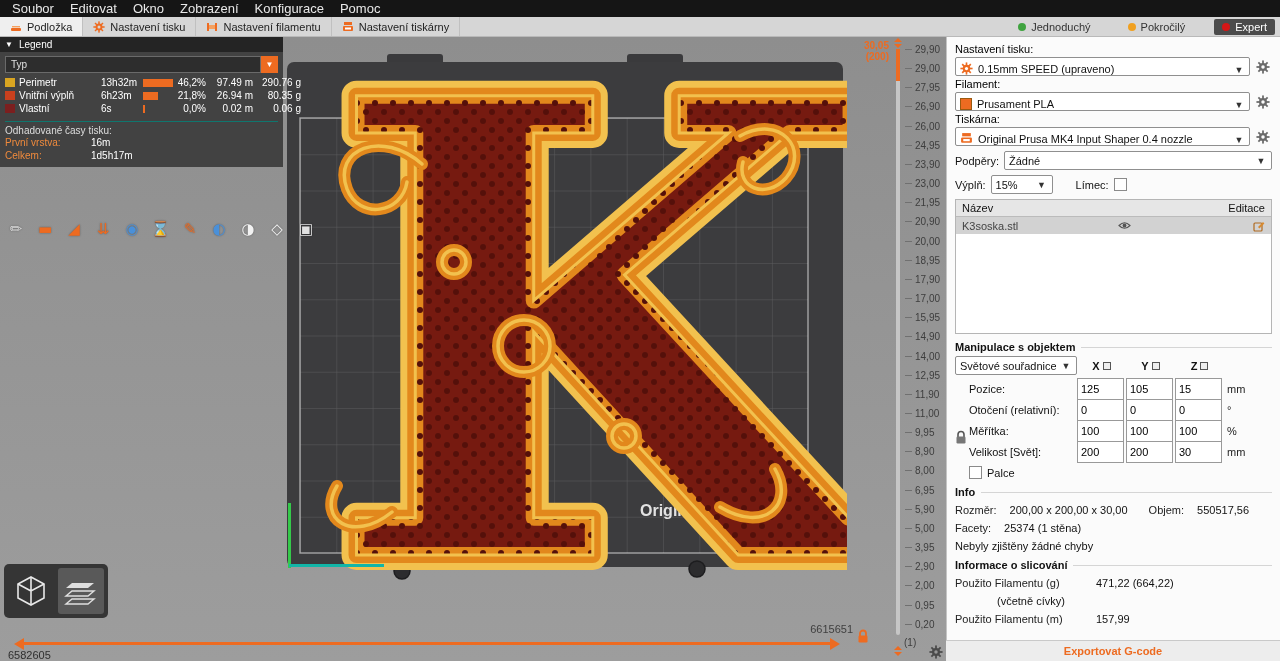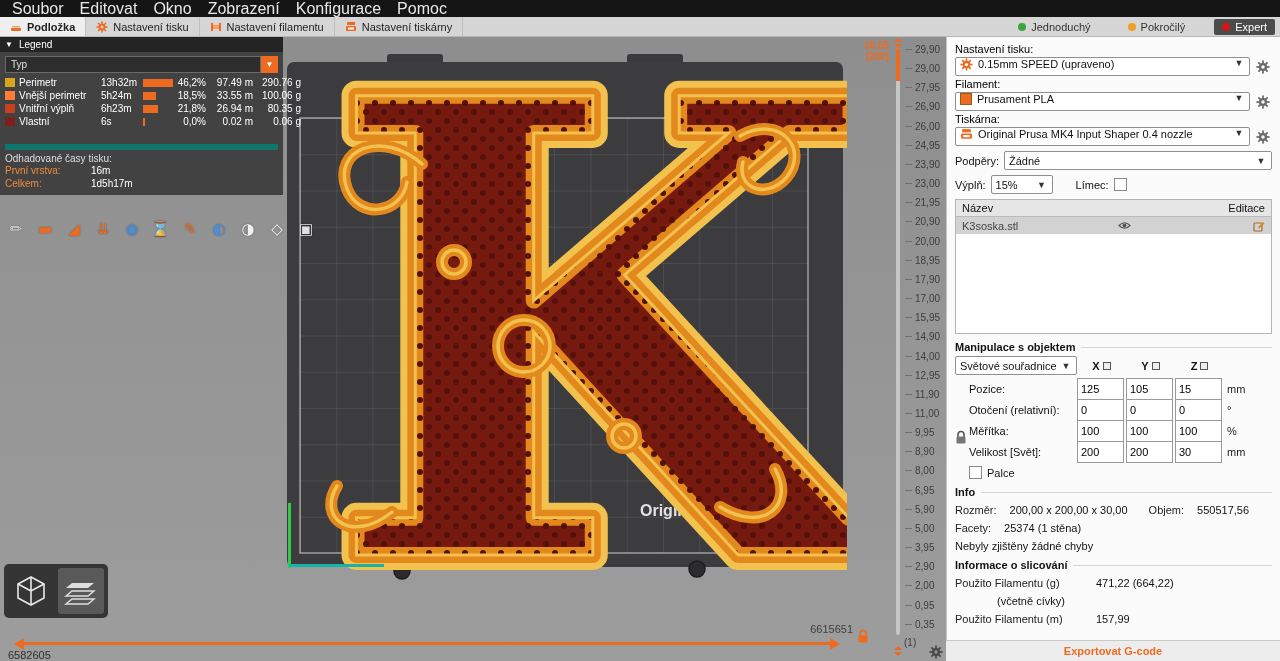--- a/index.html
+++ b/index.html
@@ -1,24 +1,24 @@
 <!DOCTYPE html>
 <html><head>
 <meta charset="utf-8">
 <style>
 *{margin:0;padding:0;box-sizing:border-box}
 html,body{width:1280px;height:661px;overflow:hidden}
 body{font-family:"Liberation Sans","DejaVu Sans",sans-serif;font-size:11px;background:#fff;position:relative;color:#111}
 
 .menubar{height:17px;background:#151515;color:#e8e8e8;display:flex;align-items:center;padding:0 4px}
-.menu-item{padding:1px 8px;cursor:default;font-size:16px}
+.menu-item{padding:1px 8px;cursor:default;font-size:13px}
 
 .tabbar{height:20px;background:#d6d6d6;display:flex;align-items:stretch;border-bottom:1px solid #b9b9b9}
 .tab{display:flex;align-items:center;gap:5px;padding:0 10px;border-right:1px solid #c0c0c0;color:#222;cursor:default}
-.tab.active{background:#efefef;font-weight:bold}
+.tab.active{background:#efefef;font-weight:normal}
 .tab svg{display:block}
 .modes{margin-left:auto;display:flex;align-items:center;gap:21px;padding-right:5px}
 .mode{display:flex;align-items:center;gap:5px;padding:2px 8px;border-radius:2px;color:#333;cursor:default}
 .mode.active{background:#4b4b4b;color:#fff}
 .dot{width:8px;height:8px;border-radius:50%;display:inline-block}
 
 .main{position:absolute;top:37px;left:0;right:0;bottom:0}
 .viewport{position:absolute;left:0;top:0;width:856px;height:624px;background:linear-gradient(#8e8e8e,#9d9d9d);overflow:hidden}
 .bed-svg{position:absolute;left:272px;top:17px}
 
@@ -32,21 +32,21 @@
 .lg-head span{display:inline-block}
 .lg-row{display:flex;align-items:center;padding:0 5px;height:13px;cursor:default}
 .lg-sw{width:10px;height:9px;margin-right:4px;flex:none}
 .lg-name{width:82px;flex:none;white-space:nowrap;overflow:hidden}
 .lg-time{width:42px;flex:none}
 .lg-barw{width:32px;flex:none;height:8px;display:flex;align-items:center}
 .lg-bar{height:8px;background:#ED6B21;display:inline-block}
 .lg-pct{width:34px;flex:none;text-align:right;padding-right:3px}
 .lg-m{width:44px;flex:none;text-align:right}
 .lg-g{width:48px;flex:none;text-align:right}
-.lg-est{border-top:6px solid #0f766e;margin:16px 5px 0;padding-top:3px;color:#dedede}
+.lg-est{border-top:1px solid #0f766e;margin:6px 5px 0;padding-top:3px;color:#dedede}
 .lg-line{display:flex;padding:1px 5px}
 .lg-line .lab{width:86px;color:#f08a3c}
 .lg-line .val{color:#fff}
 
 .gl-toolbar{position:absolute;left:5px;top:181px;display:flex;gap:7px}
 .tb-icon{width:22px;height:22px;display:flex;align-items:center;justify-content:center;font-size:15px;font-family:"DejaVu Sans",sans-serif;cursor:pointer;text-shadow:0 0 2px rgba(0,0,0,.4)}
 
 .view-switch{position:absolute;left:4px;top:527px;background:rgba(35,35,35,.85);border-radius:5px;display:flex;padding:4px;gap:4px}
 .view-btn{width:46px;height:46px;display:flex;align-items:center;justify-content:center;border-radius:3px;cursor:pointer}
 .view-btn.active{background:rgba(255,255,255,.18)}
@@ -68,21 +68,21 @@
 .tick-mark{width:7px;height:1px;background:#707070;flex:none}
 .tick-label{color:#3d3d3d;font-size:10px;white-space:nowrap}
 .vs-bottom-layer{position:absolute;left:48px;top:600px;color:#3d3d3d;font-size:10px}
 .vs-lock{position:absolute;left:1px;top:592px}
 .arrow-ud{position:absolute;left:36px;width:12px}
 .vs-gear{position:absolute;right:3px;bottom:2px;cursor:pointer}
 
 .panel{position:absolute;left:946px;top:0;width:334px;height:603px;background:#fbfbfb;border-left:1px solid #c4c4c4;padding:4px 8px;font-size:11px;overflow:hidden}
 .sec-label{font-weight:normal;margin:2px 0 2px;color:#000}
 .combo-row{display:flex;align-items:center;gap:4px;margin-bottom:2px}
-.combo{flex:1;height:19px;border:1px solid #8f8f8f;background:#fff;display:flex;align-items:flex-start;padding:0 4px;gap:5px;border-radius:2px;cursor:pointer}
+.combo{flex:1;height:19px;border:1px solid #8f8f8f;background:#fff;display:flex;align-items:flex-end;padding:0 4px;gap:5px;border-radius:2px;cursor:pointer}
 .combo-text{flex:1;white-space:nowrap;overflow:hidden}
 .combo-arrow{width:12px;color:#333;text-align:center;font-size:9px;flex:none}
 .gear-btn{width:18px;height:18px;display:flex;align-items:center;justify-content:center;cursor:pointer;flex:none}
 .swatch{width:12px;height:12px;border:1px solid #9a5a10;flex:none}
 .inline-row{display:flex;align-items:center;gap:5px;margin:5px 0}
 .small-combo{height:19px;border:1px solid #8f8f8f;background:#fff;display:flex;align-items:center;padding:0 4px;gap:4px;border-radius:2px;cursor:pointer}
 .checkbox{width:13px;height:13px;border:1px solid #8a8a8a;background:#fff;display:inline-block;cursor:pointer}
 .obj-table{border:1px solid #b5b5b5;margin-top:3px;height:135px;background:#fff}
 .obj-head{display:flex;background:#e6e6e6;border-bottom:1px solid #bbb;height:17px;align-items:center;padding:0 6px}
 .obj-head .right{margin-left:auto}
@@ -249,31 +249,20 @@
           <span class="lg-name">Perimetr</span>
           <span class="lg-time">13h32m</span>
           <span class="lg-barw">
               <span class="lg-bar" style="width: 30px;"></span>
             </span>
           <span class="lg-pct">46,2%</span>
           <span class="lg-m">97.49 m</span>
           <span class="lg-g">290.76 g</span>
         </div>
           <div class="lg-row">
-          <span class="lg-sw" style="background-color: rgb(255, 125, 56);"></span>
-          <span class="lg-name">Vnější perimetr</span>
-          <span class="lg-time">5h24m</span>
-          <span class="lg-barw">
-              <span class="lg-bar" style="width: 13px;"></span>
-            </span>
-          <span class="lg-pct">18,5%</span>
-          <span class="lg-m">33.55 m</span>
-          <span class="lg-g">100.06 g</span>
-        </div>
-          <div class="lg-row">
           <span class="lg-sw" style="background-color: rgb(200, 64, 30);"></span>
           <span class="lg-name">Vnitřní výplň</span>
           <span class="lg-time">6h23m</span>
           <span class="lg-barw">
               <span class="lg-bar" style="width: 15px;"></span>
             </span>
           <span class="lg-pct">21,8%</span>
           <span class="lg-m">26.94 m</span>
           <span class="lg-g">80.35 g</span>
         </div>
@@ -490,21 +479,21 @@
         <div class="tick-row">
         <span class="tick-mark"></span>
         <span class="tick-label">2,00</span>
       </div>
         <div class="tick-row">
         <span class="tick-mark"></span>
         <span class="tick-label">0,95</span>
       </div>
         <div class="tick-row">
         <span class="tick-mark"></span>
-        <span class="tick-label">0,35</span>
+        <span class="tick-label">0,20</span>
       </div>
       </div>
     <span class="vs-bottom-layer">(1)</span>
     <svg class="vs-lock" width="12" height="14" viewBox="0 0 12 14">
       <path d="M3 7V4.5a3 3 0 0 1 6 0V7" fill="none" stroke="#ED6B21" stroke-width="1.8"></path>
       <rect x="1.5" y="6.5" width="9" height="7" rx="1.2" fill="#ED6B21"></rect>
     </svg>
     <svg class="arrow-ud" style="top:609px" height="10" viewBox="0 0 12 10">
       <path d="M6 0 10 4 2 4 Z" fill="#ED6B21"></path>
         <path d="M6 10 10 6 2 6 Z" fill="#ED6B21"></path>

